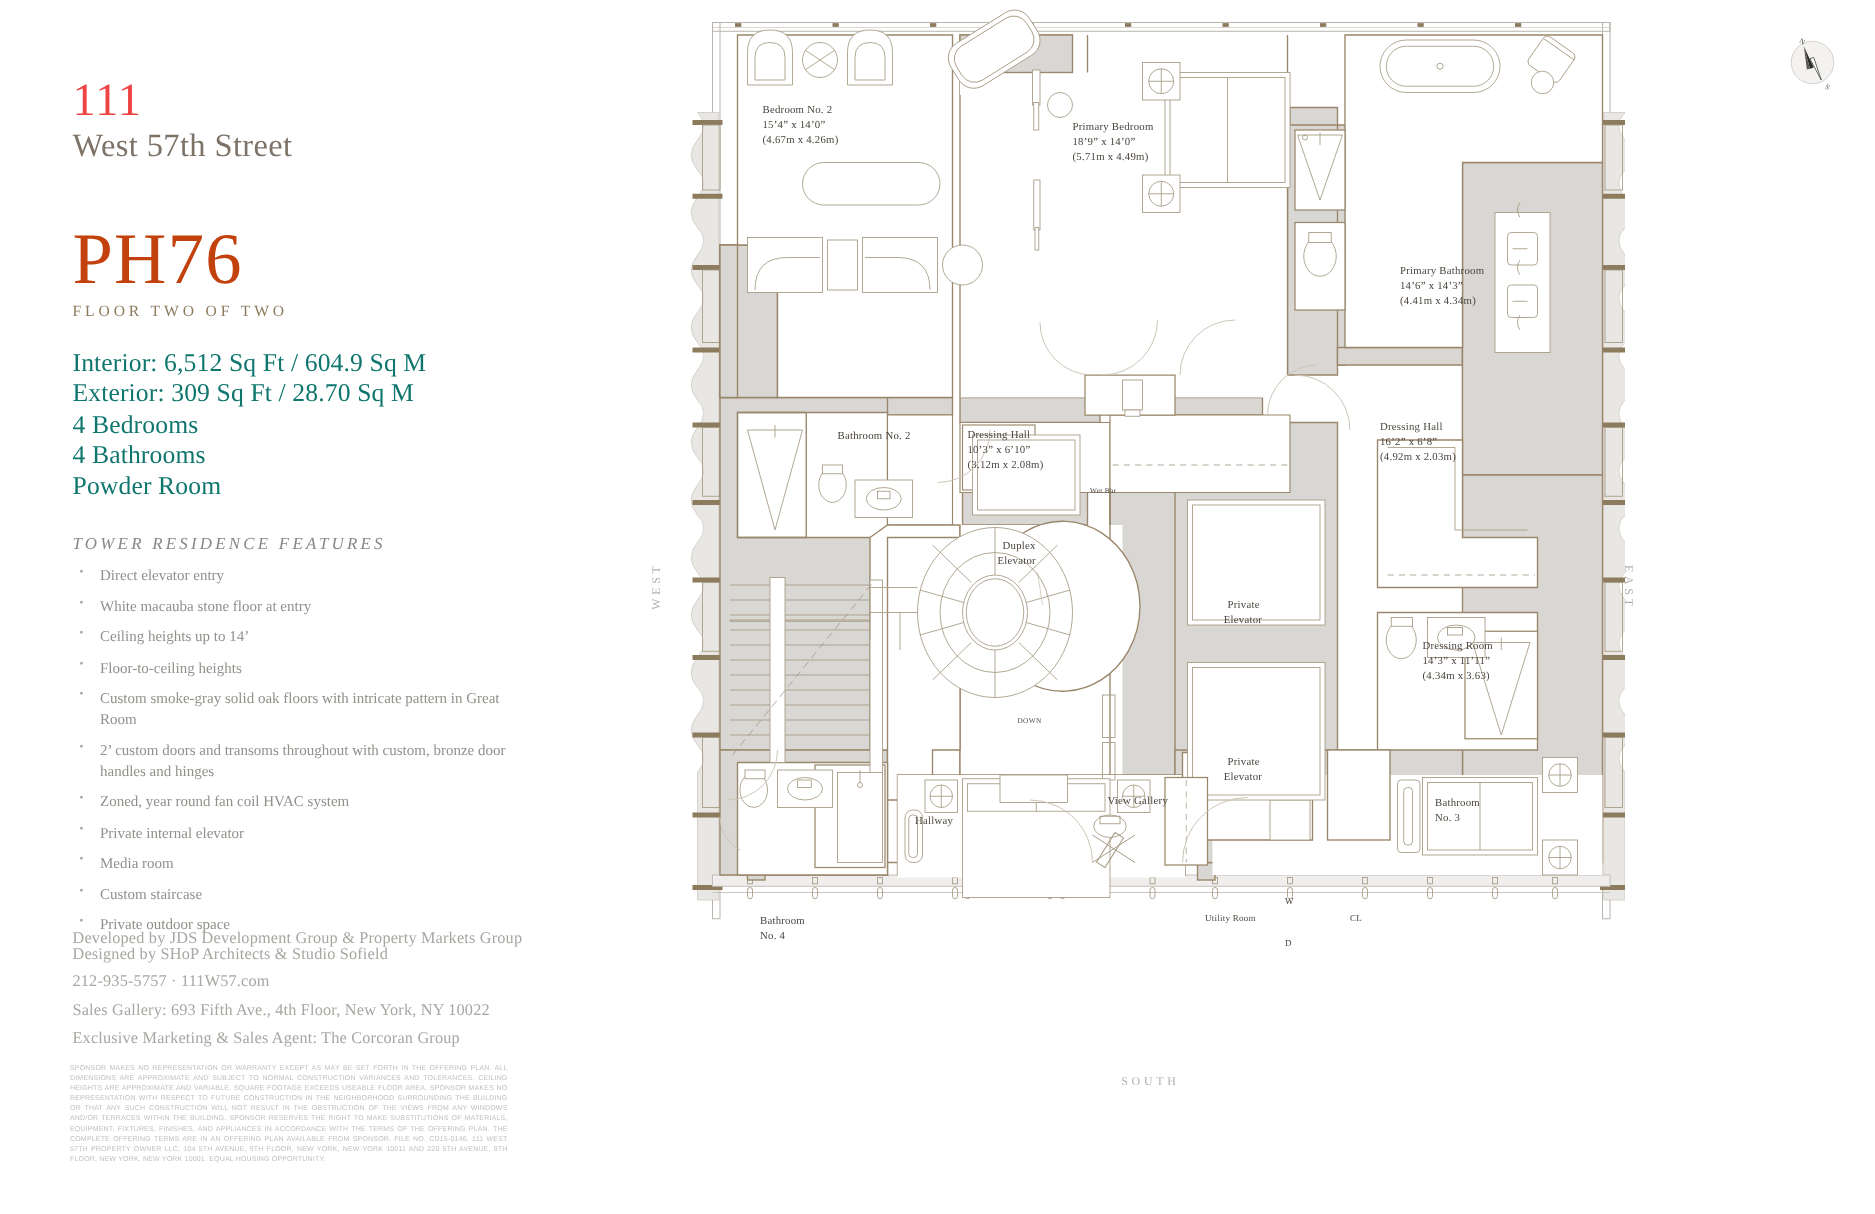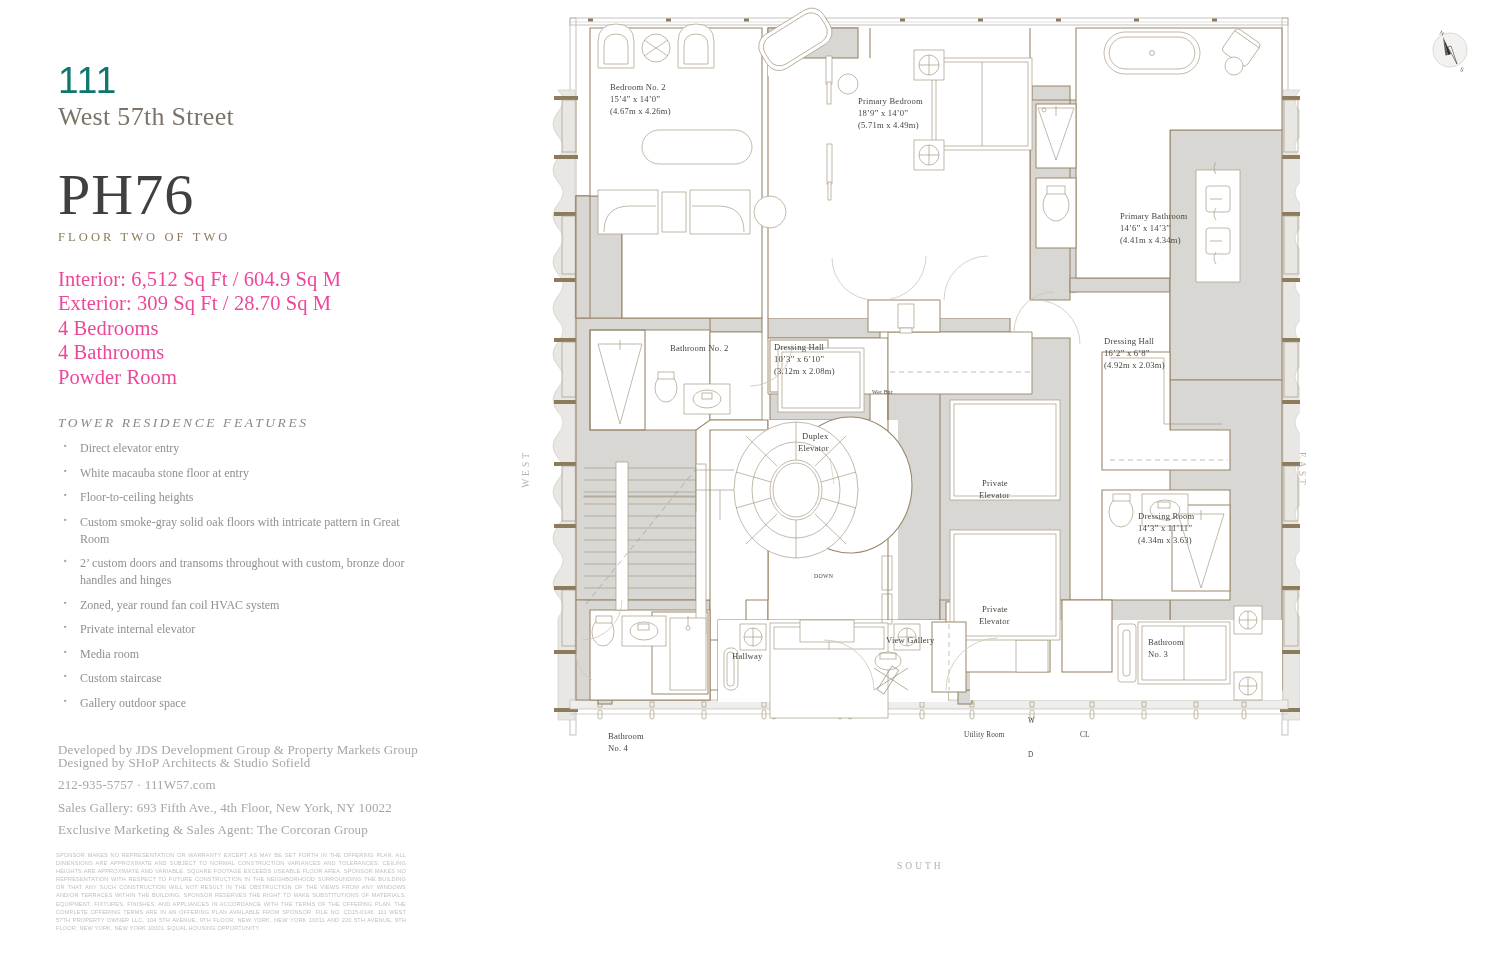--- a/index.html
+++ b/index.html
@@ -7,40 +7,40 @@
   body{
     width:1500px;height:971px;position:relative;overflow:hidden;
     font-family:"Liberation Serif", serif;
     color:#6f6a63;
   }
   .page{position:absolute;inset:0;}
 
   
   .info{position:absolute;left:58px;top:62px;width:360px;}
   .addr-num{
-    font-family:Liberation Sans, sans-serif;
-    font-size:37px;line-height:38px;color:#0f766e;letter-spacing:1px;
+    font-family:Liberation Serif, serif;
+    font-size:37px;line-height:38px;color:#ef4444;letter-spacing:1px;
   }
   .addr-street{
     font-family:"Liberation Serif",serif;
     font-size:26px;line-height:34px;color:#7d7368;letter-spacing:.3px;
   }
   .unit{
-    margin-top:32px;
+    margin-top:44px;
     font-family:"Liberation Serif",serif;
-    font-size:58px;line-height:58px;color:#404040;letter-spacing:1px;
+    font-size:58px;line-height:58px;color:#c2410c;letter-spacing:1px;
   }
   .unit-sub{
     margin-top:6px;
     font-size:12.5px;letter-spacing:3.1px;color:#8d7b5e;
     font-family:Liberation Serif, serif;
   }
   .specs{margin-top:22px;}
   .specs div{
-    font-size:20.5px;line-height:24.4px;color:#ec4899;
+    font-size:20.5px;line-height:24.4px;color:#0f766e;
     font-family:"Liberation Serif",serif;letter-spacing:.1px;
   }
   .feat-title{
     margin-top:26px;margin-bottom:9px;
     font-size:13.5px;letter-spacing:2.6px;color:#8b8884;font-style:italic;
   }
   ul.feat{list-style:none;margin:0;padding:0;}
   ul.feat li{
     position:relative;padding-left:22px;margin-bottom:7.5px;
     font-size:12px;line-height:17px;color:#93908b;
@@ -94,28 +94,29 @@
       <div>Exterior: 309 Sq Ft / 28.70 Sq M</div>
       <div>4 Bedrooms</div>
       <div>4 Bathrooms</div>
       <div>Powder Room</div>
     </div>
 
     <div class="feat-title">TOWER RESIDENCE FEATURES</div>
     <ul class="feat">
       <li>Direct elevator entry</li>
       <li>White macauba stone floor at entry</li>
+      <li>Ceiling heights up to 14’</li>
       <li>Floor-to-ceiling heights</li>
       <li>Custom smoke-gray solid oak floors with intricate pattern in Great Room</li>
       <li>2’ custom doors and transoms throughout with custom, bronze door handles and hinges</li>
       <li>Zoned, year round fan coil HVAC system</li>
       <li>Private internal elevator</li>
       <li>Media room</li>
       <li>Custom staircase</li>
-      <li>Gallery outdoor space</li>
+      <li>Private outdoor space</li>
     </ul>
   </div>
 
   <div class="credits">
     <p class="tight">
       <span>Developed by JDS Development Group &amp; Property Markets Group</span><br>
       <span>Designed by SHoP Architects &amp; Studio Sofield</span>
     </p>
     <p>212-935-5757   ·   111W57.com</p>
     <p>Sales Gallery: 693 Fifth Ave., 4th Floor, New York, NY 10022</p>

